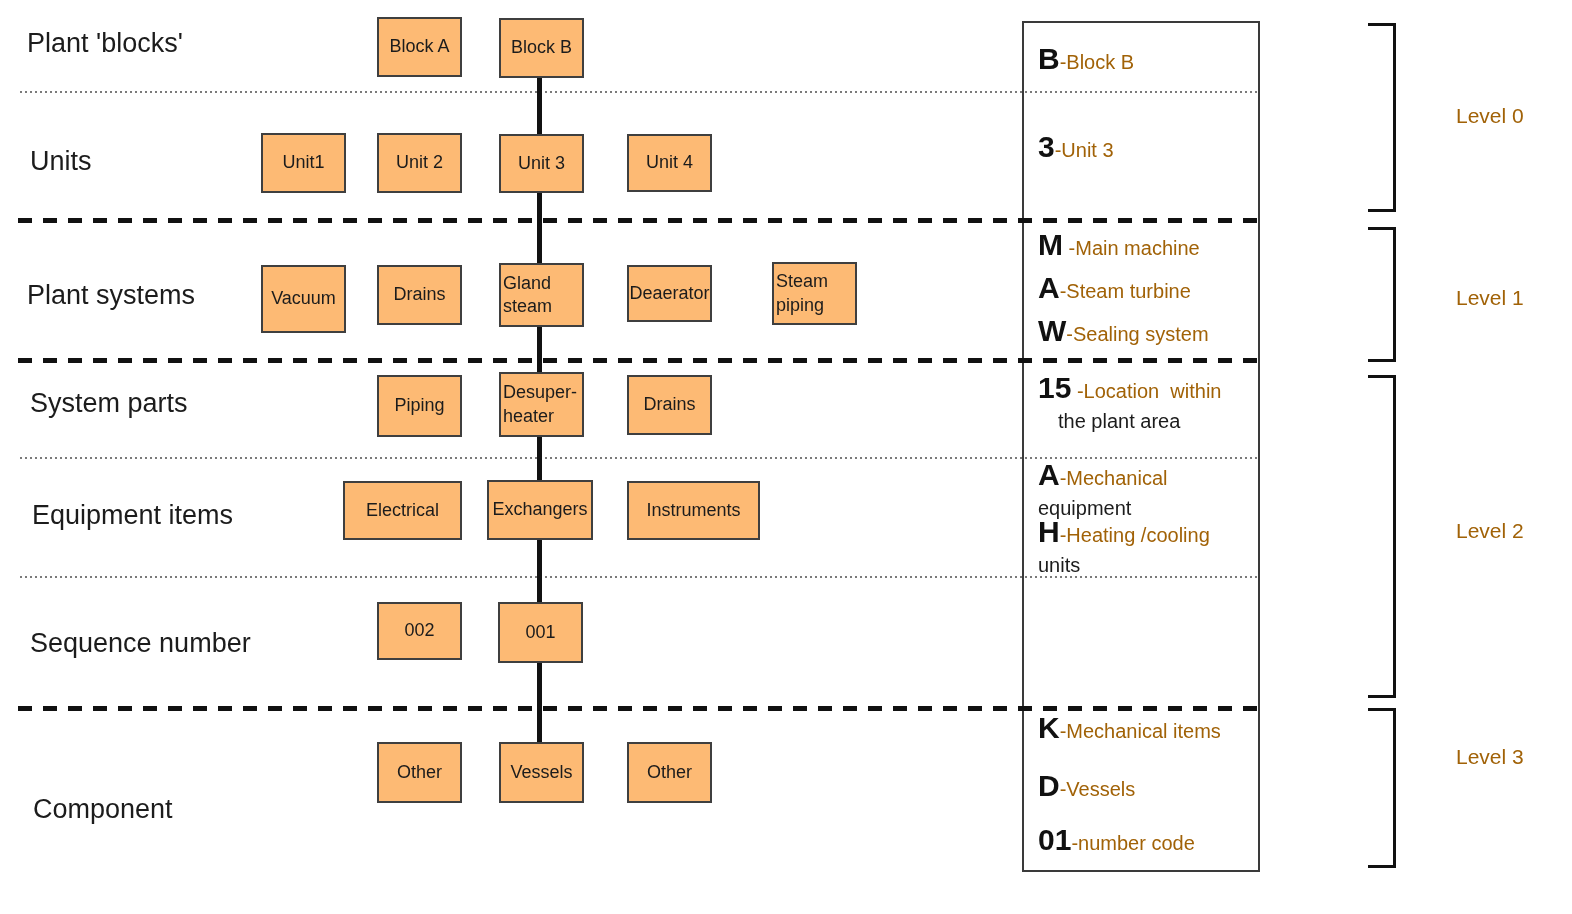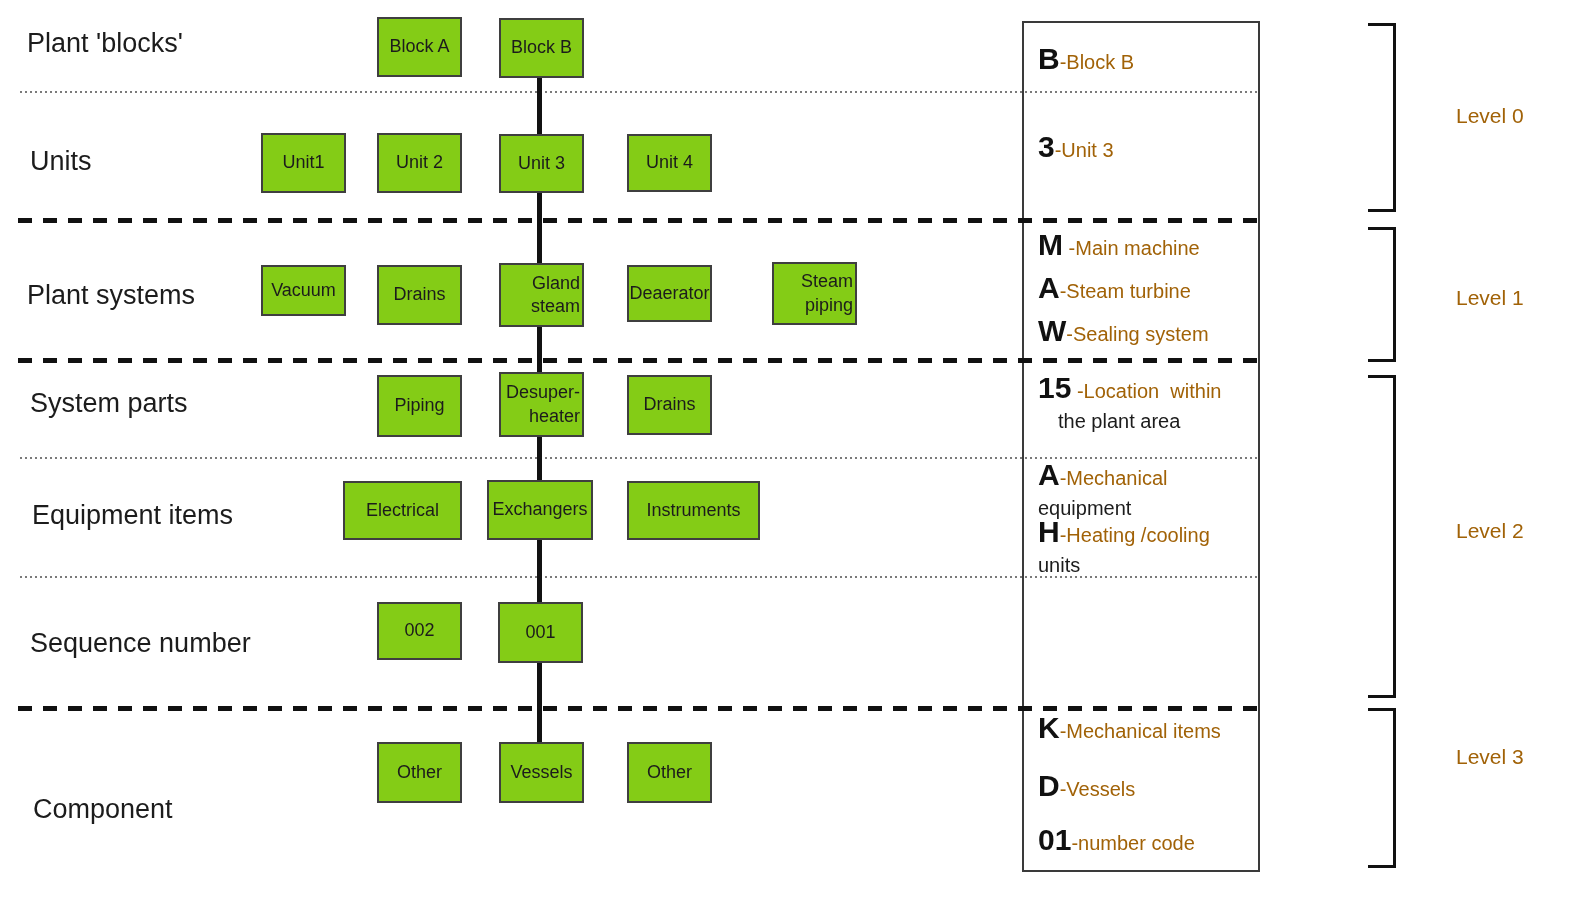--- a/index.html
+++ b/index.html
@@ -2,22 +2,22 @@
 <html><head>
 <meta charset="utf-8">
 <style>
   html,body{margin:0;padding:0;background:#ffffff;}
   .canvas{
     position:relative;width:1572px;height:914px;background:#ffffff;
     font-family:"Liberation Sans",sans-serif;color:#1c1c1c;overflow:hidden;
   }
   .row-label{position:absolute;font-size:27px;color:#1c1c1c;white-space:nowrap;}
   .node{
-    position:absolute;border:2px solid #3f3f3f;background:#84cc16;
-    display:flex;align-items:center;justify-content:center;text-align:right;
+    position:absolute;border:2px solid #3f3f3f;background:#fdba74;
+    display:flex;align-items:center;justify-content:center;text-align:left;
     font-size:18px;line-height:1.3;color:#1c1c1c;box-sizing:border-box;padding:1px 2px;
   }
   .sep-dotted{position:absolute;left:20px;width:1240px;height:2px;
     background:repeating-linear-gradient(90deg,#7a7a7a 0 2px,transparent 2px 5px);}
   .sep-dashed{position:absolute;left:18px;width:1242px;height:5px;
     background:repeating-linear-gradient(90deg,#111 0 14px,transparent 14px 25px);}
   .connector{position:absolute;left:537px;top:76px;width:5px;height:668px;background:#111;}
   .panel{position:absolute;left:1022px;top:21px;width:238px;height:851px;
     border:2px solid #3a3a3a;background:#ffffff;box-sizing:border-box;}
   .entry{position:absolute;left:1038px;line-height:30px;white-space:nowrap;}
@@ -53,21 +53,21 @@
   <div class="row-label" style="left:33px;top:794px">Component</div>
 
   <div class="node" style="left:377px;top:17px;width:85px;height:60px">Block A</div>
   <div class="node" style="left:499px;top:18px;width:85px;height:60px">Block B</div>
 
   <div class="node" style="left:261px;top:133px;width:85px;height:60px">Unit1</div>
   <div class="node" style="left:377px;top:133px;width:85px;height:60px">Unit 2</div>
   <div class="node" style="left:499px;top:134px;width:85px;height:59px">Unit 3</div>
   <div class="node" style="left:627px;top:134px;width:85px;height:58px">Unit 4</div>
 
-  <div class="node" style="left:261px;top:265px;width:85px;height:51px">Vacuum</div>
+  <div class="node" style="left:261px;top:265px;width:85px;height:68px">Vacuum</div>
   <div class="node" style="left:377px;top:265px;width:85px;height:60px">Drains</div>
   <div class="node" style="left:499px;top:263px;width:85px;height:64px">Gland steam</div>
   <div class="node" style="left:627px;top:265px;width:85px;height:57px">Deaerator</div>
   <div class="node" style="left:772px;top:262px;width:85px;height:63px">Steam piping</div>
 
   <div class="node" style="left:377px;top:375px;width:85px;height:62px">Piping</div>
   <div class="node" style="left:499px;top:372px;width:85px;height:65px">Desuper-heater</div>
   <div class="node" style="left:627px;top:375px;width:85px;height:60px">Drains</div>
 
   <div class="node" style="left:343px;top:481px;width:119px;height:59px">Electrical</div>

